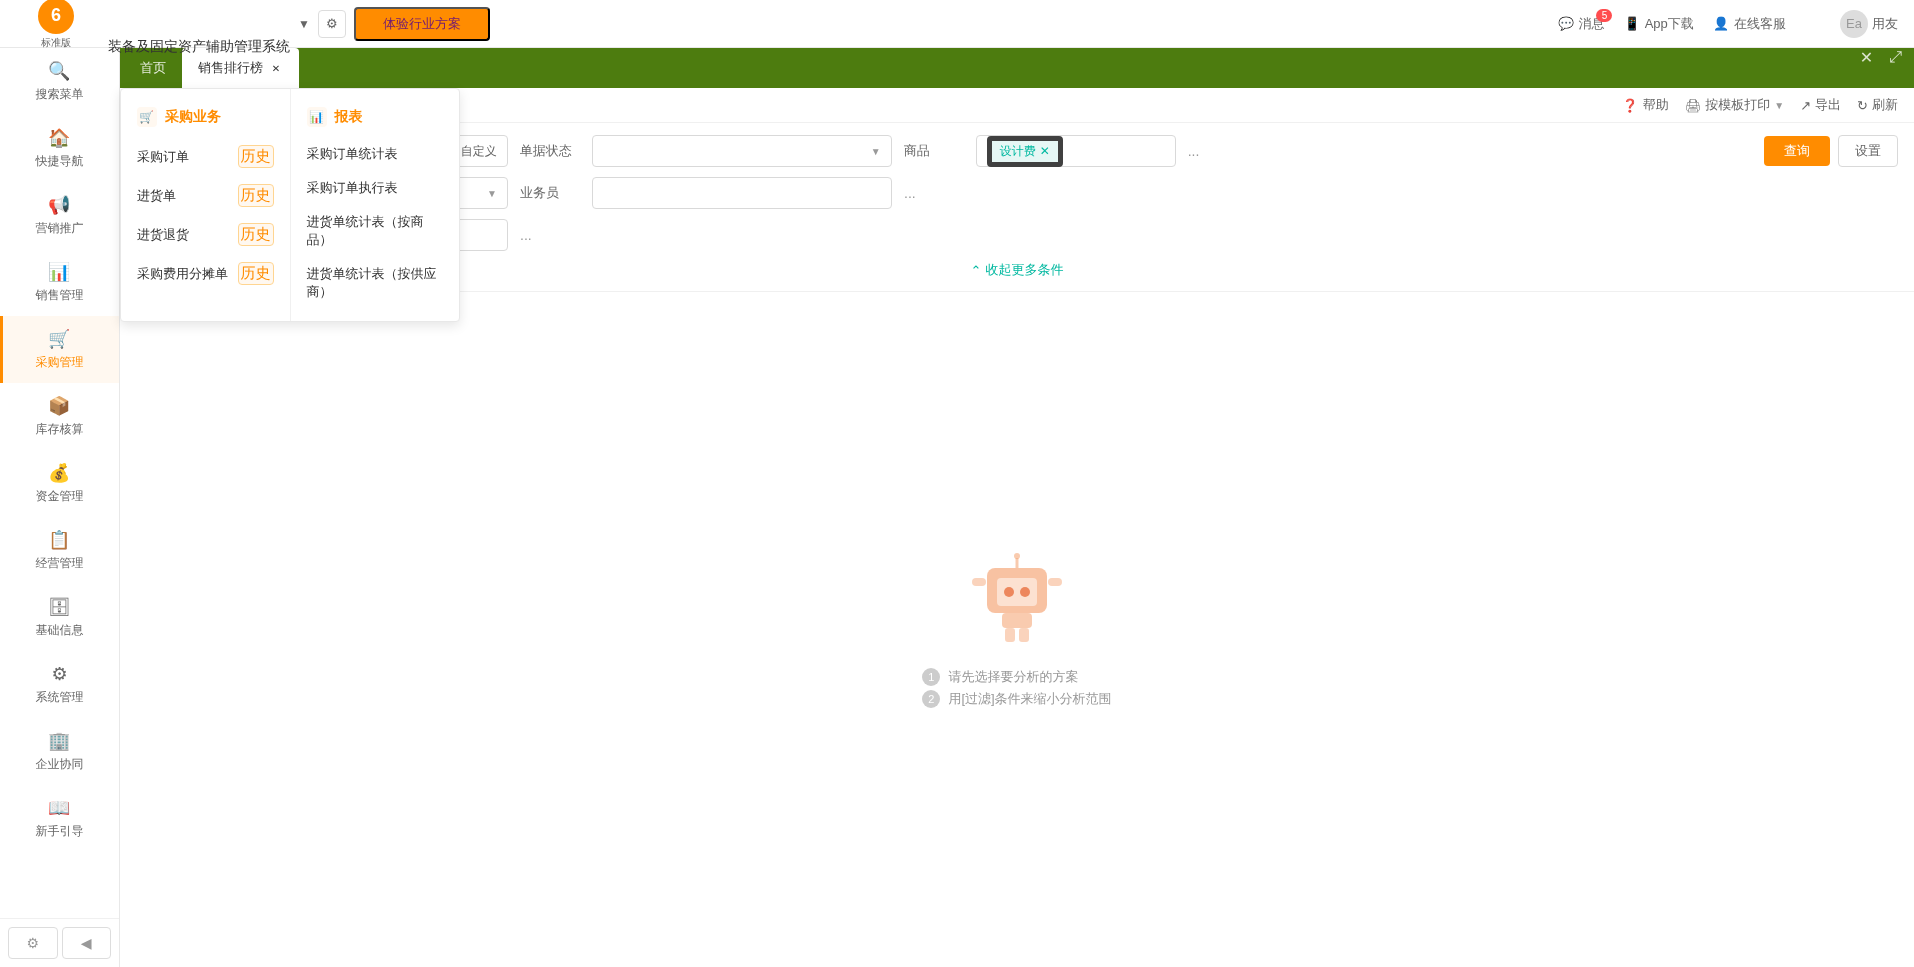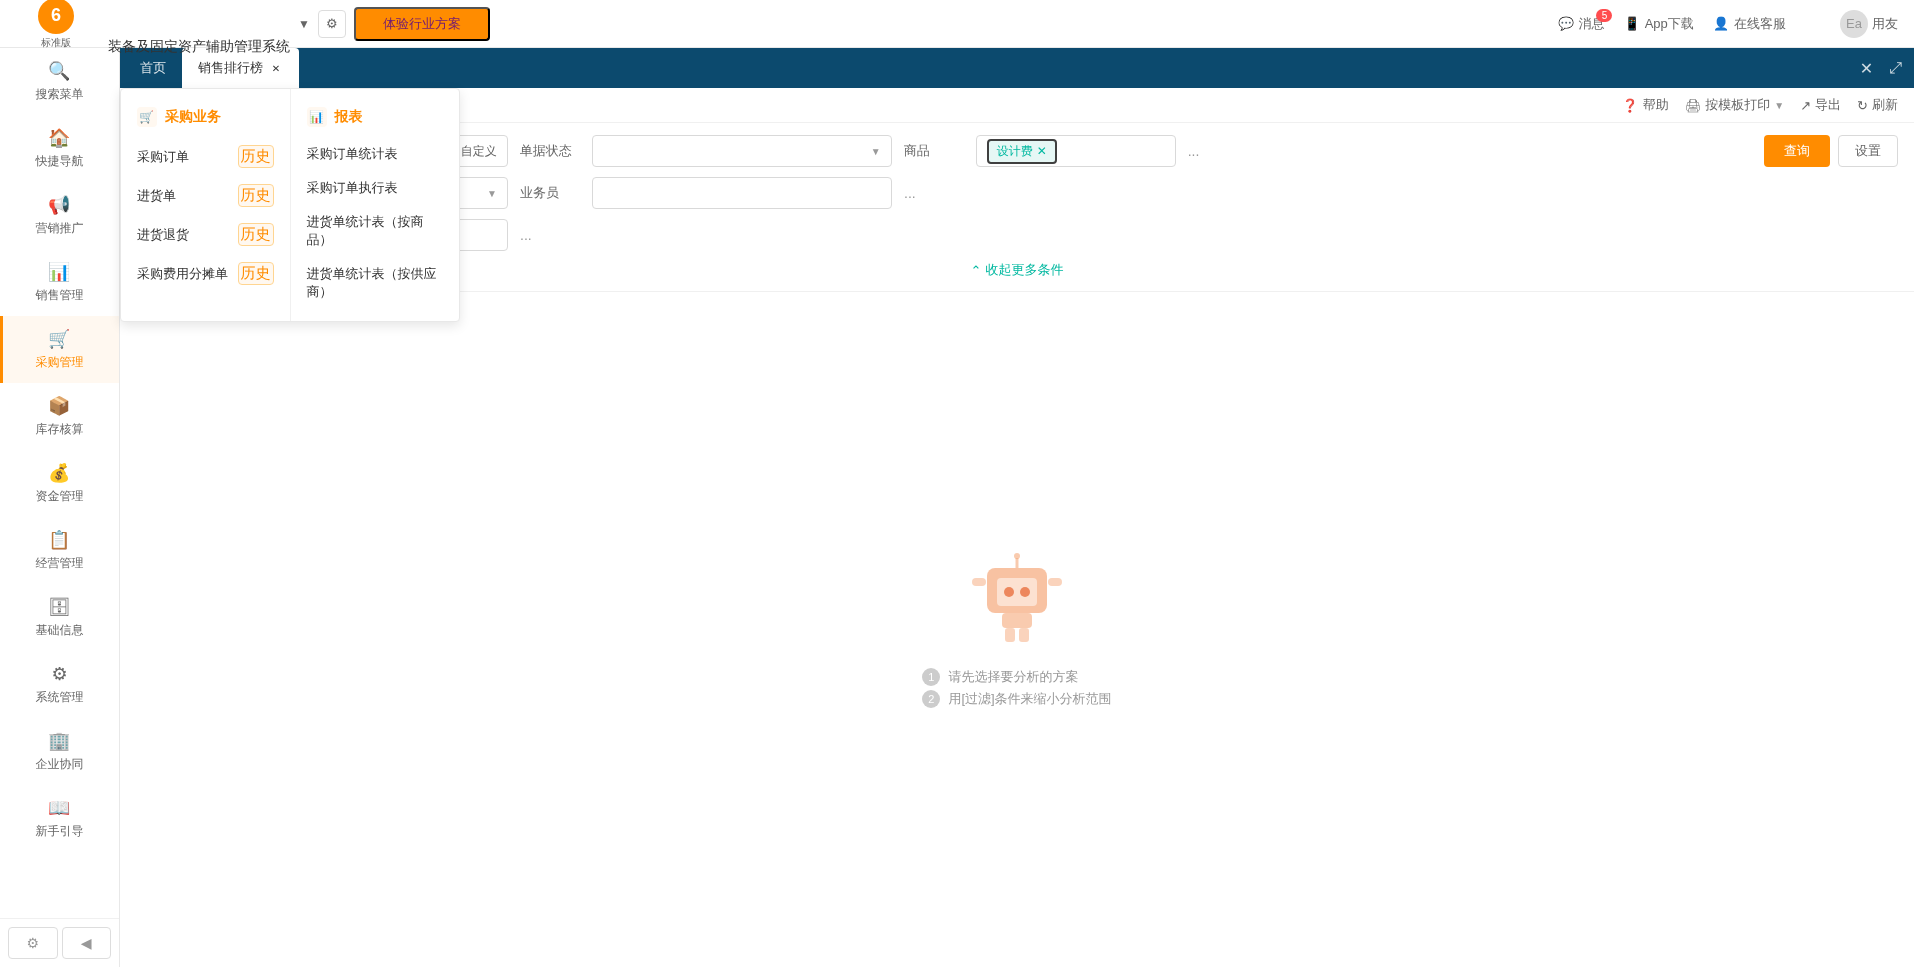--- a/index.html
+++ b/index.html
@@ -182,22 +182,21 @@
       right: 0;
       bottom: 0;
       display: flex;
       flex-direction: column;
       background: #f0f2f5;
     }
 
     
     .tabbar {
       display: flex;
-      align-items: center;
-      background: #0c4a6e;
+      background: #4d7c0f;
       height: 40px;
       padding: 0 4px;
     }
     .tab {
       padding: 0 16px;
       height: 40px;
       display: flex;
       align-items: center;
       cursor: pointer;
       font-size: 13px;
@@ -270,21 +269,21 @@
       color: #333;
       display: flex;
       align-items: center;
       cursor: pointer;
       gap: 4px;
       background: #fff;
     }
     .filter-tag {
       background: #e6f7f5;
       color: #00b8a0;
-      border: 2px solid #404040;
+      border: 5px solid #404040;
       border-radius: 4px;
       padding: 2px 8px;
       font-size: 12px;
       display: flex;
       align-items: center;
       gap: 4px;
     }
     .filter-tag-close { cursor: pointer; }
     .filter-select {
       border: 1px solid #d9d9d9;
@@ -579,21 +578,21 @@
           <span class="chevron-down">▼</span>
         </div>
         <span class="filter-label">商品</span>
         <div class="filter-input" style="min-width:200px;">
           <span class="filter-tag">
             <span>设计费</span>
             <span class="filter-tag-close">✕</span>
           </span>
         </div>
         <span class="ellipsis">...</span>
-        <div style="margin-left:auto;display:flex;gap:8px;">
+        <div style="margin-left:auto;display:flex;gap:8px;align-items:center;">
           <button class="query-btn">查询</button>
           <button class="set-btn">设置</button>
         </div>
       </div>
 
       <div class="filter-row">
         <span class="filter-label">排名项目</span>
         <div class="filter-select" style="min-width:300px;">
           <span style="flex:1;">金额</span>
           <span class="chevron-down">▼</span>

